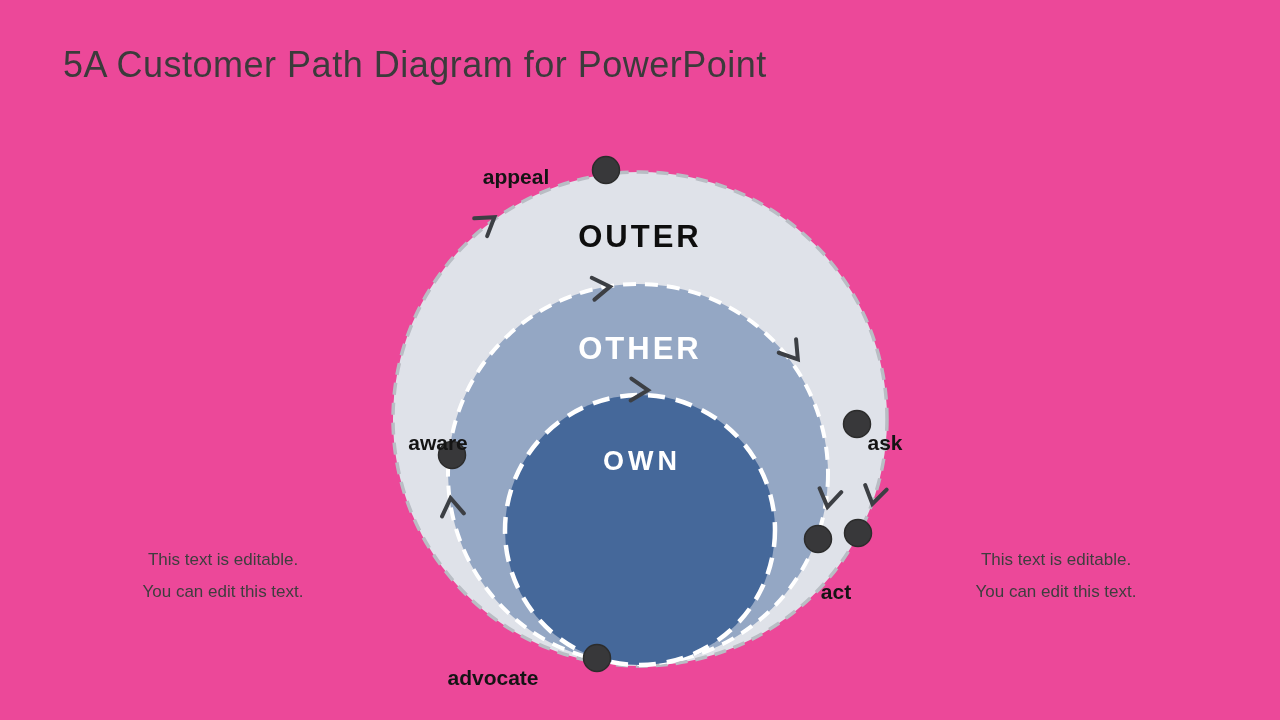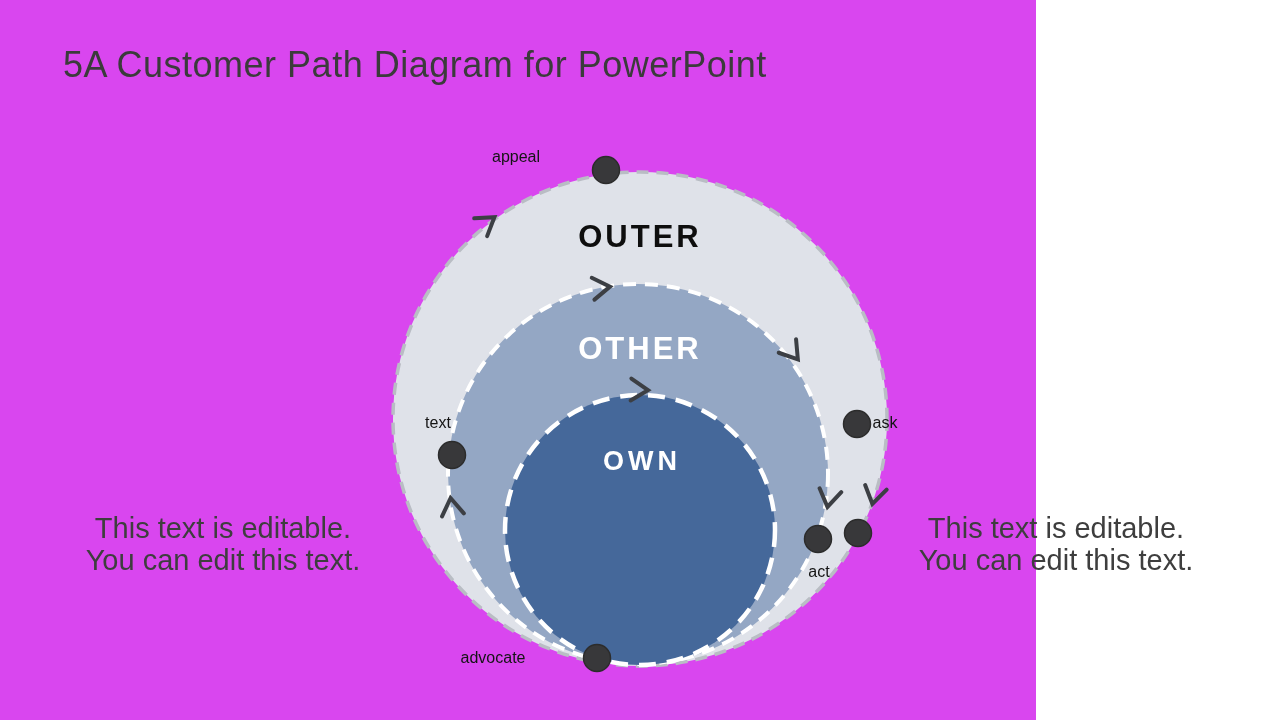--- a/index.html
+++ b/index.html
@@ -1,61 +1,62 @@
 <!DOCTYPE html>
 <html><head>
 <meta charset="utf-8">
 <style>
   html, body { margin: 0; padding: 0; }
   body { width: 1280px; height: 720px; overflow: hidden; }
   .slide {
     position: relative;
-    width: 1036px;
+    width: 1280px;
     height: 720px;
-    background: #d946ef;
+    background: #ec4899;
     font-family: "Liberation Sans", "DejaVu Sans", sans-serif;
   }
   .title {
     position: absolute;
     left: 63px;
     top: 44px;
     font-size: 36px;
     letter-spacing: 0.5px;
     color: #3b3b3b;
     white-space: nowrap;
   }
   .diagram-svg {
     position: absolute;
     left: 0; top: 0;
     width: 1280px; height: 720px;
   }
   .stage-label {
     position: absolute;
     transform: translate(-50%, -50%);
-    font-weight: normal;
-    font-size: 16px;
+    font-weight: bold;
+    font-size: 21px;
     color: #141414;
     white-space: nowrap;
+    margin-top: 20px;
   }
   .ring-label {
     position: absolute;
     transform: translate(-50%, -50%);
     font-weight: bold;
     letter-spacing: 3px;
     white-space: nowrap;
   }
   .ring-label.outer { font-size: 31px; color: #0e0e0e; }
   .ring-label.other { font-size: 31px; color: #ffffff; }
   .ring-label.own   { font-size: 27px; color: #ffffff; letter-spacing: 4px; }
   .side-note {
     position: absolute;
     width: 300px;
-    top: 512px;
+    top: 544px;
     text-align: center;
-    font-size: 29px;
+    font-size: 17px;
     line-height: 32px;
     color: #3e3e3e;
     white-space: nowrap;
   }
   .side-note.left  { left: 73px; }
   .side-note.right { left: 906px; }
 </style>
 </head>
 <body>
 
@@ -87,23 +88,23 @@
       <circle stroke="#2c2c2c" cx="858" cy="533" r="13.5" fill="#38383a"></circle>
       <circle stroke="#2c2c2c" cx="597" cy="658" r="13.5" fill="#38383a"></circle>
     </g>
   </svg>
 
   <span class="ring-label outer" style="left:640px; top:237px;">OUTER</span>
   <span class="ring-label other" style="left:640px; top:349px;">OTHER</span>
   <span class="ring-label own" style="left:642px; top:461px;">OWN</span>
 
   <span class="stage-label" style="left:516px; top:157px;">appeal</span>
-  <span class="stage-label" style="left:438px; top:423px;">text</span>
+  <span class="stage-label" style="left:438px; top:423px;">aware</span>
   <span class="stage-label" style="left:885px; top:423px;">ask</span>
-  <span class="stage-label" style="left:819px; top:572px;text-align:center;">act</span>
+  <span class="stage-label" style="left:836px; top:572px;text-align:center;">act</span>
   <span class="stage-label" style="left:493px; top:658px;text-align:right;">advocate</span>
 
   <div class="side-note left">
     <div>This text is editable.</div>
     <div>You can edit this text.</div>
   </div>
   <div class="side-note right">
     <div>This text is editable.</div>
     <div>You can edit this text.</div>
   </div>

